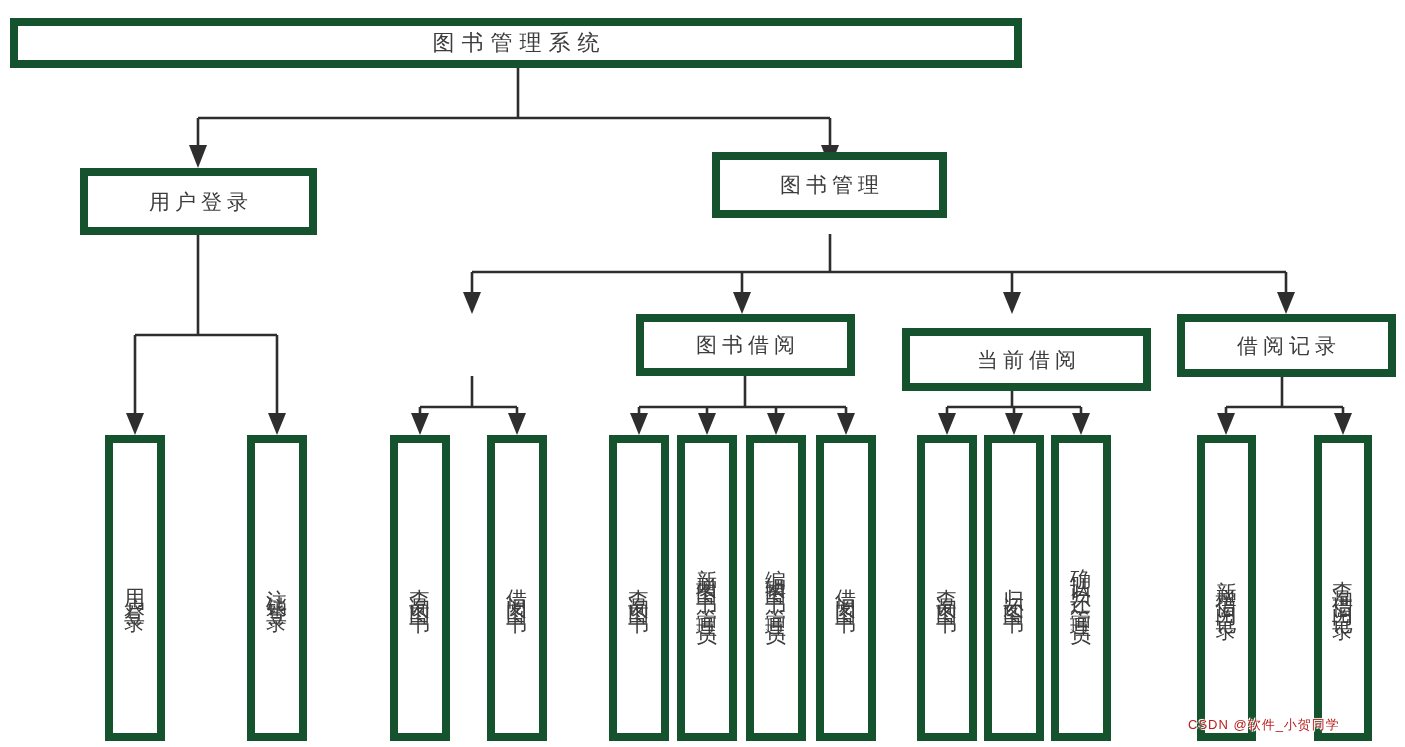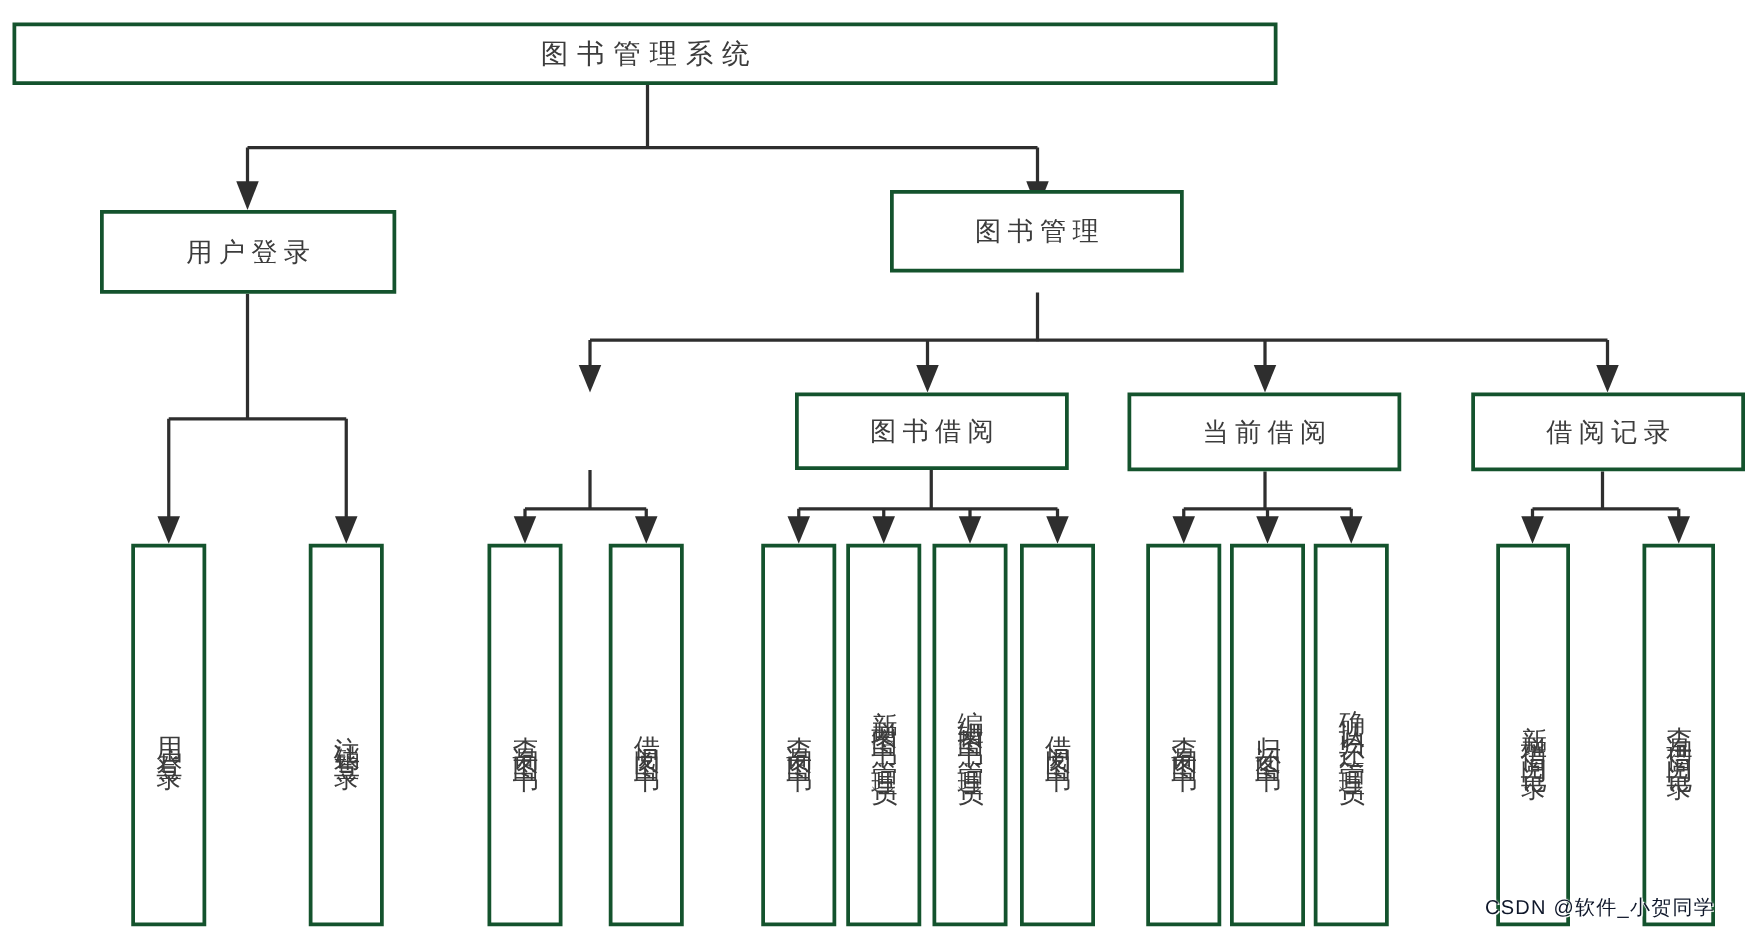--- a/index.html
+++ b/index.html
@@ -8,21 +8,21 @@
     width:1405px;height:747px;
     background:#ffffff;
     overflow:hidden;
     font-family:"Liberation Sans","DejaVu Sans",sans-serif;
   }
   .connectors{position:absolute;left:0;top:0;z-index:1;}
   .node{
     position:absolute;
     box-sizing:border-box;
     background:#ffffff;
-    border:3px solid #14532d;
+    border:8px solid #14532d;
     display:flex;
     align-items:center;
     justify-content:center;
     z-index:2;
     color:#3c3c3c;
   }
   .node-h span{
     font-size:21px;
     letter-spacing:5px;
     text-indent:5px; 
@@ -34,23 +34,23 @@
     writing-mode:vertical-rl;
     text-orientation:mixed;
     font-size:21px;
     letter-spacing:8px;
     line-height:1.0;
     color:#3c3c3c;
   }
   .watermark{
     position:absolute;
     z-index:5;
-    font-size:16px;
+    font-size:13px;
     letter-spacing:1px;
-    color:#0f172a;
+    color:#b91c1c;
     text-shadow:0 0 2px #ffffff,1px 1px 0 #ffffff,-1px -1px 0 #ffffff;
     white-space:nowrap;
   }
 </style>
 </head>
 <body>
 
 <div class="canvas">
 
   <svg class="connectors" width="1405" height="747" viewBox="0 0 1405 747">
@@ -129,21 +129,21 @@
   <div class="node node-h" style="left:80px;top:168px;width:237px;height:67px">
     <span>用户登录</span>
   </div>
   <div class="node node-h" style="left:712px;top:152px;width:235px;height:66px">
     <span>图书管理</span>
   </div>
 
   <div class="node node-h" style="left:636px;top:314px;width:219px;height:62px">
     <span>图书借阅</span>
   </div>
-  <div class="node node-h" style="left:902px;top:314px;width:219px;height:63px">
+  <div class="node node-h" style="left:902px;top:328px;width:249px;height:63px">
     <span>当前借阅</span>
   </div>
   <div class="node node-h" style="left:1177px;top:314px;width:219px;height:63px">
     <span>借阅记录</span>
   </div>
 
   <div class="node leaf" style="left:105px;top:435px;width:60px;height:306px">
     <span>用户登录</span>
   </div>
   <div class="node leaf" style="left:247px;top:435px;width:60px;height:306px">

